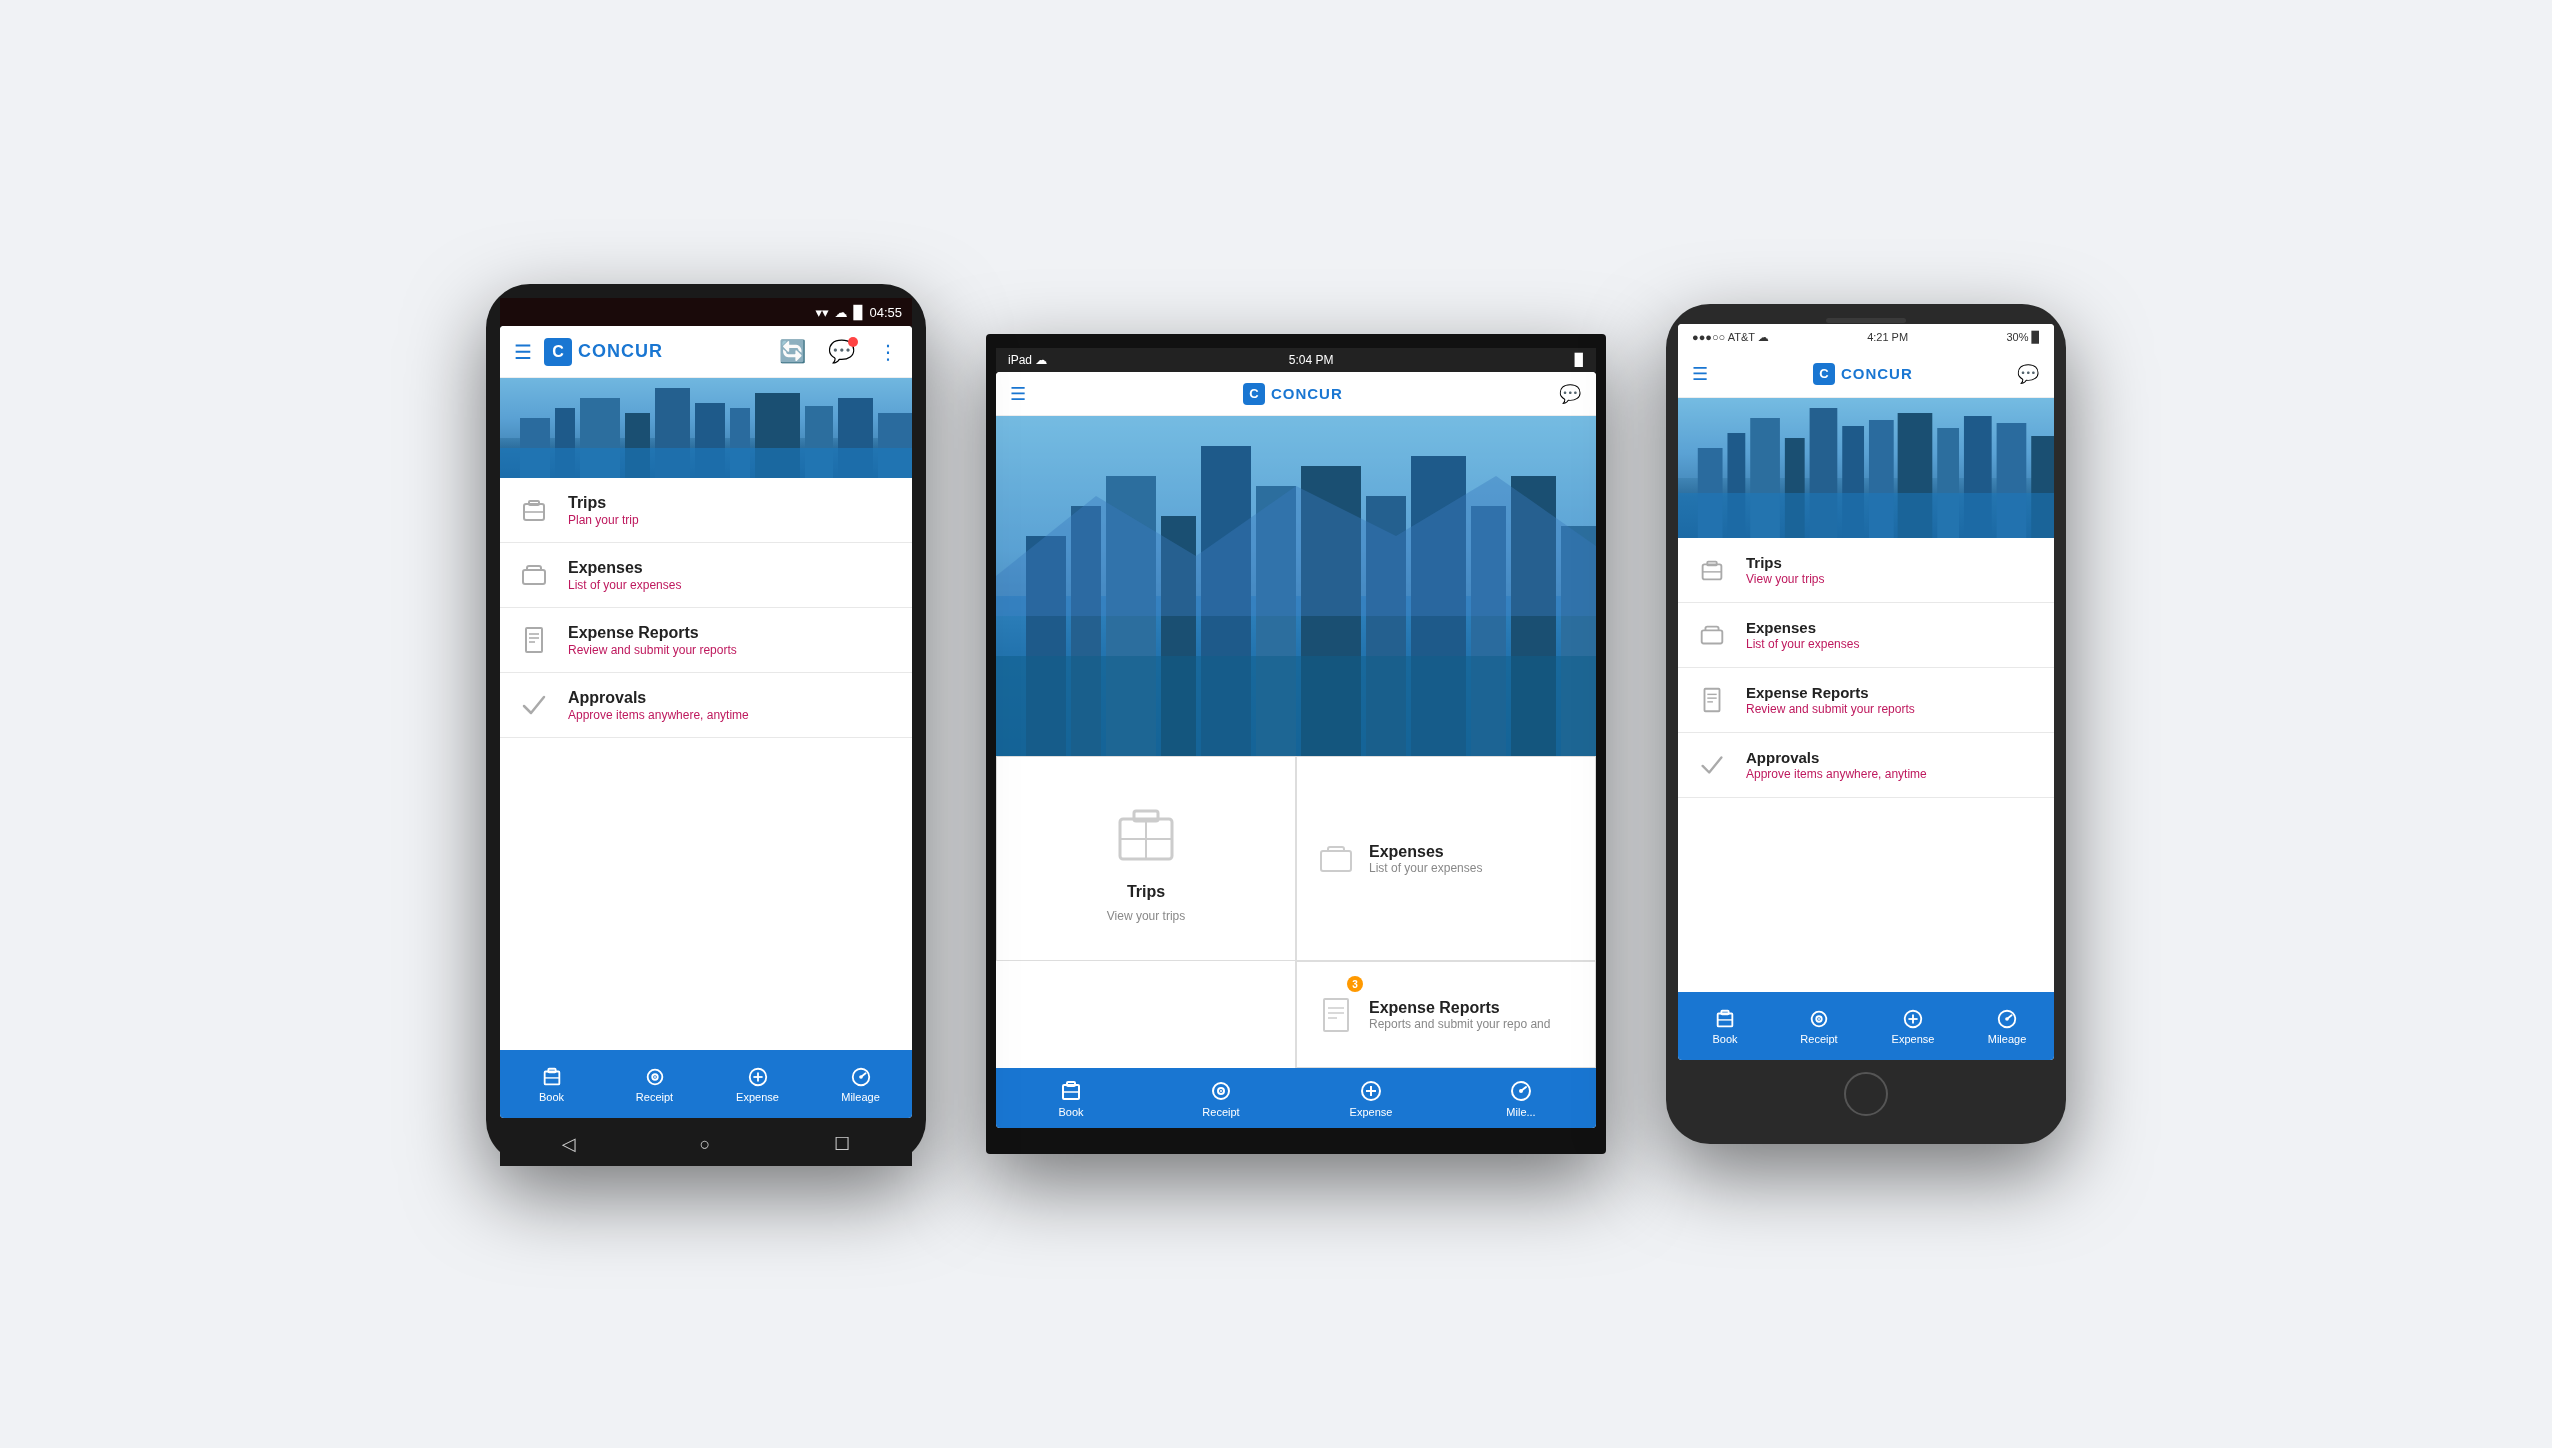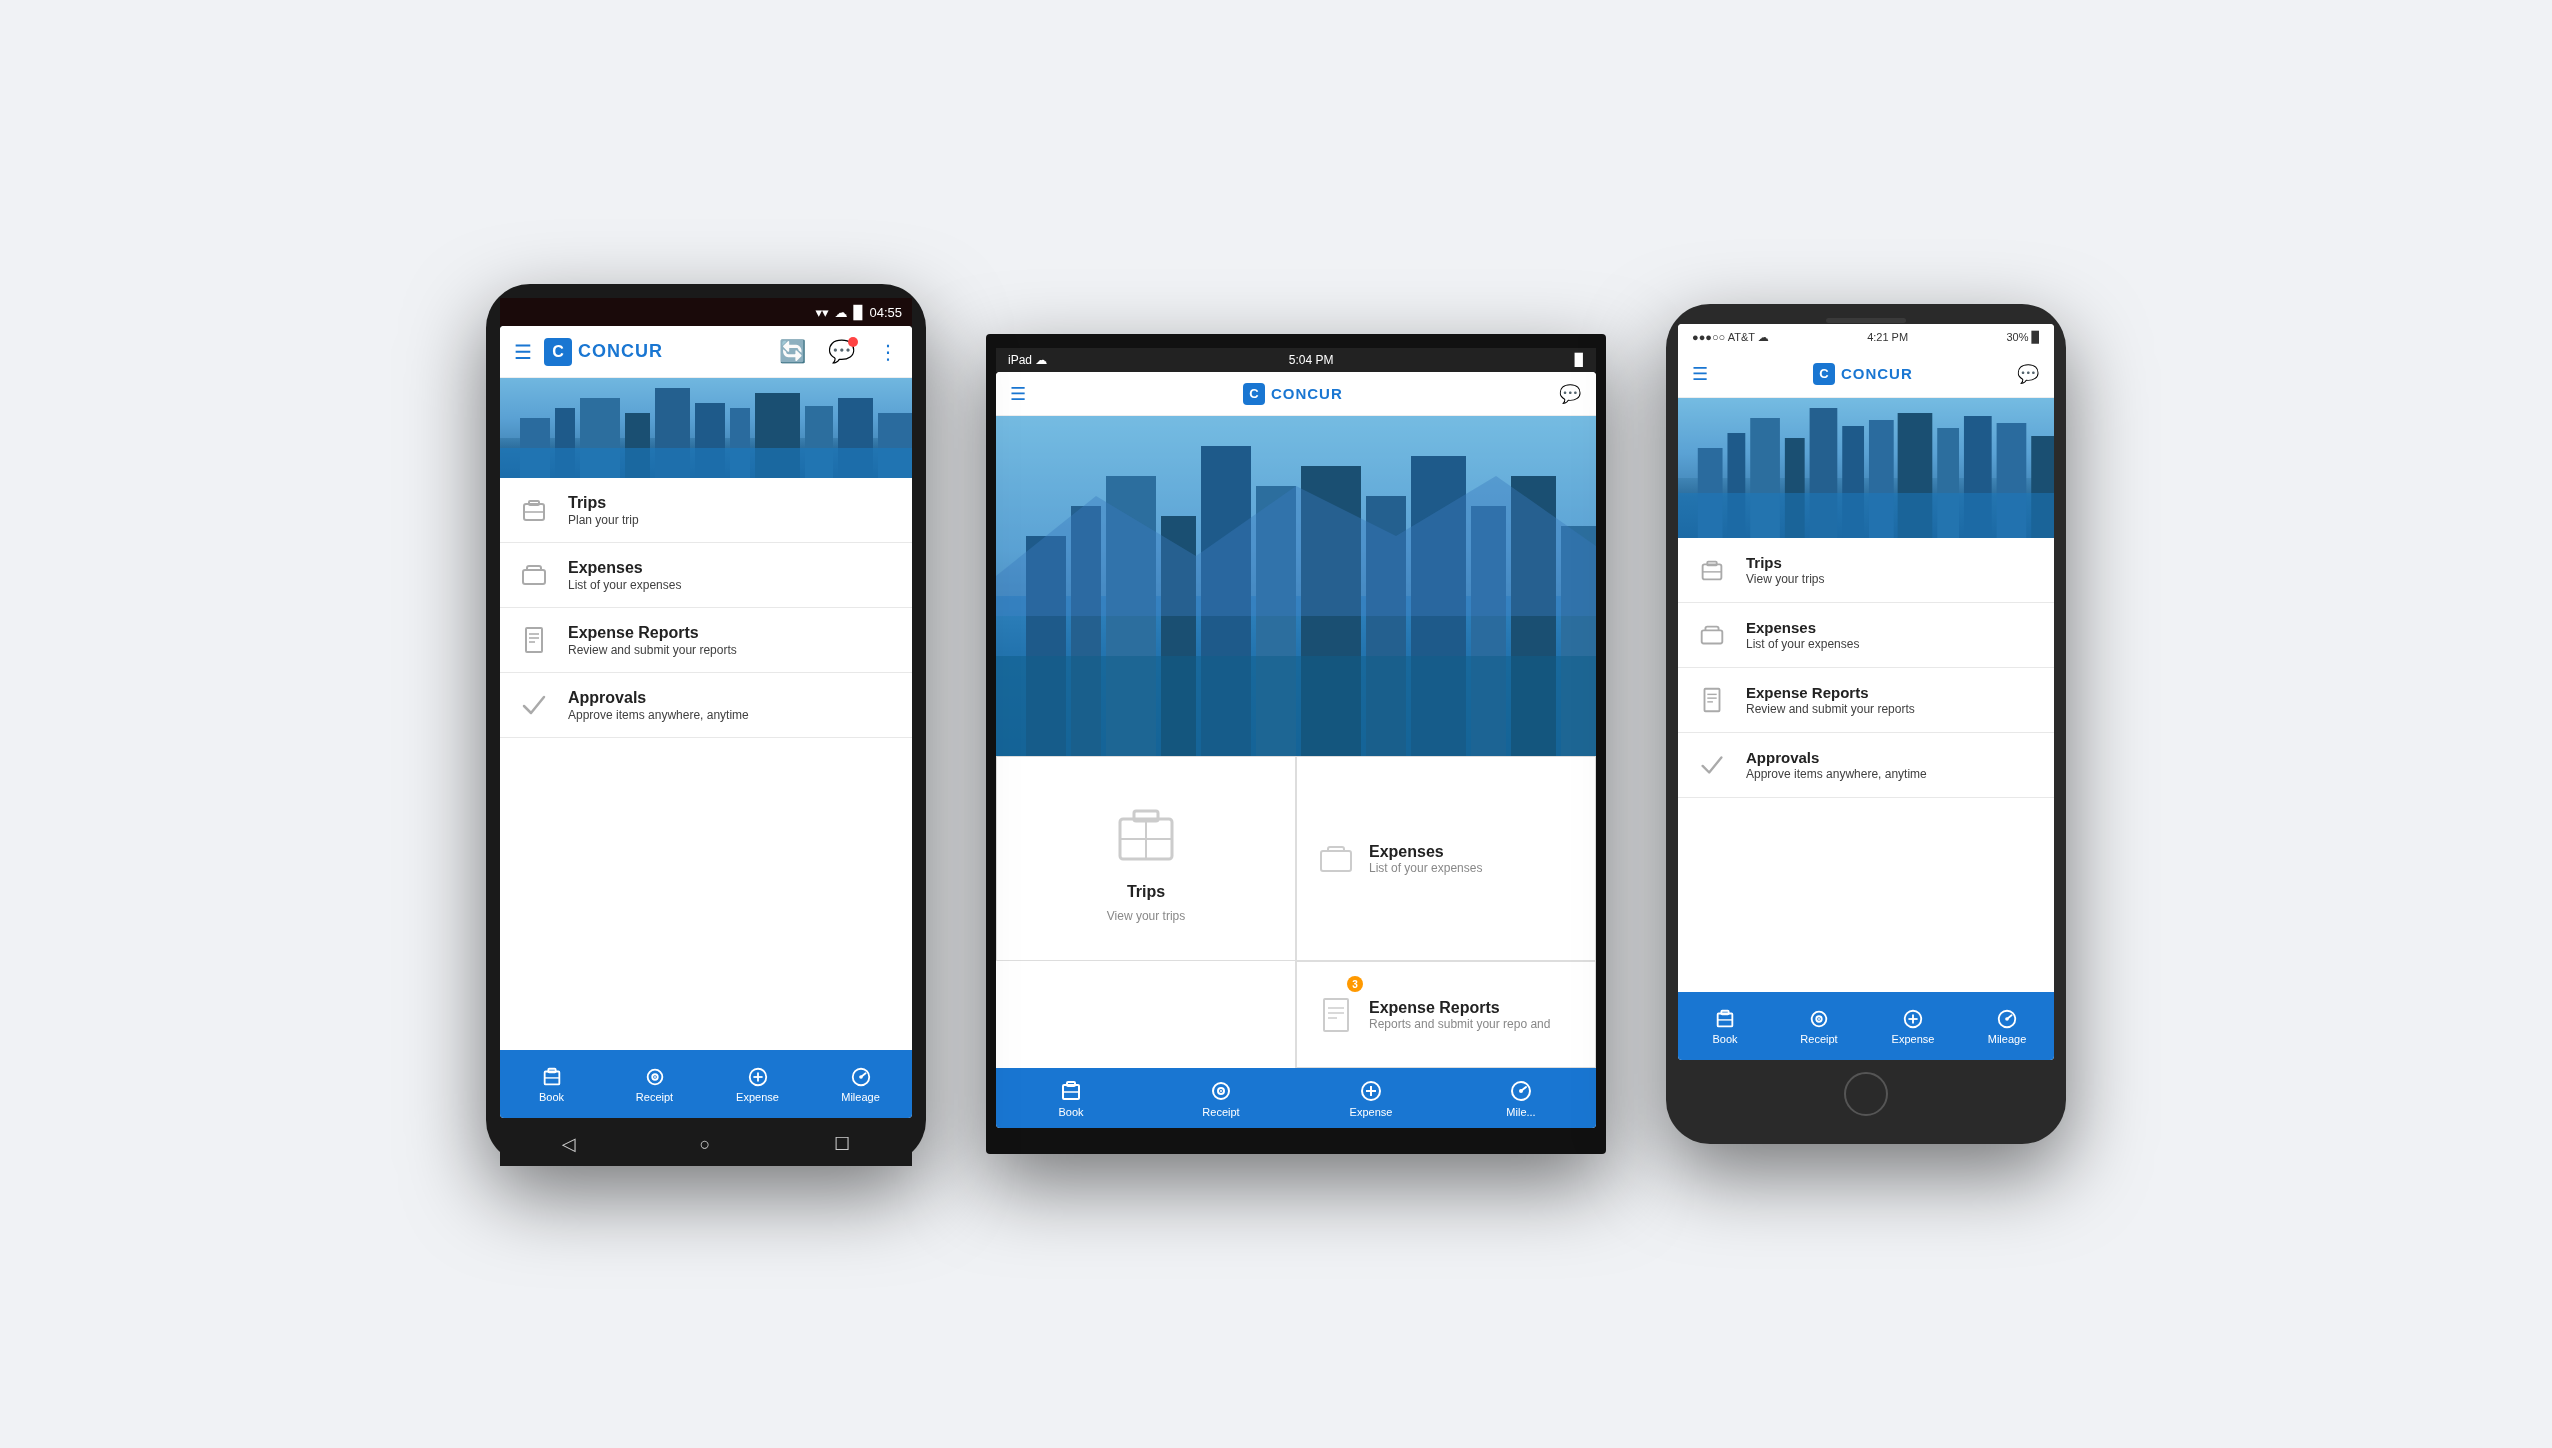--- a/index.html
+++ b/index.html
@@ -116,21 +116,21 @@
     }
 
     .menu-text h3 {
       font-size: 16px;
       font-weight: 600;
       color: #222;
     }
 
     .menu-text p {
       font-size: 12px;
-      color: #404040;
+      color: #be185d;
       margin-top: 1px;
     }
 
     .bottom-tab-bar {
       background: #1976D2;
       display: flex;
       height: 68px;
       text-align: center;
     }
 

